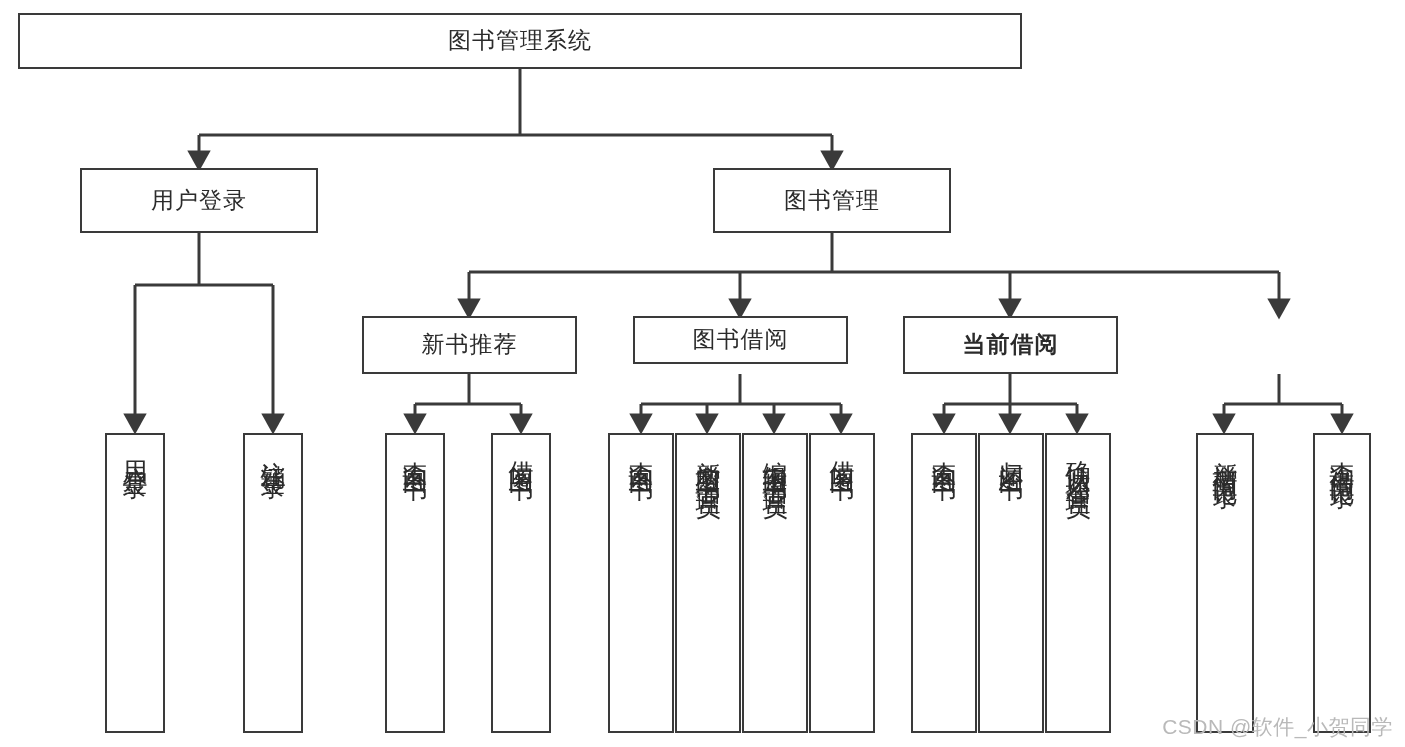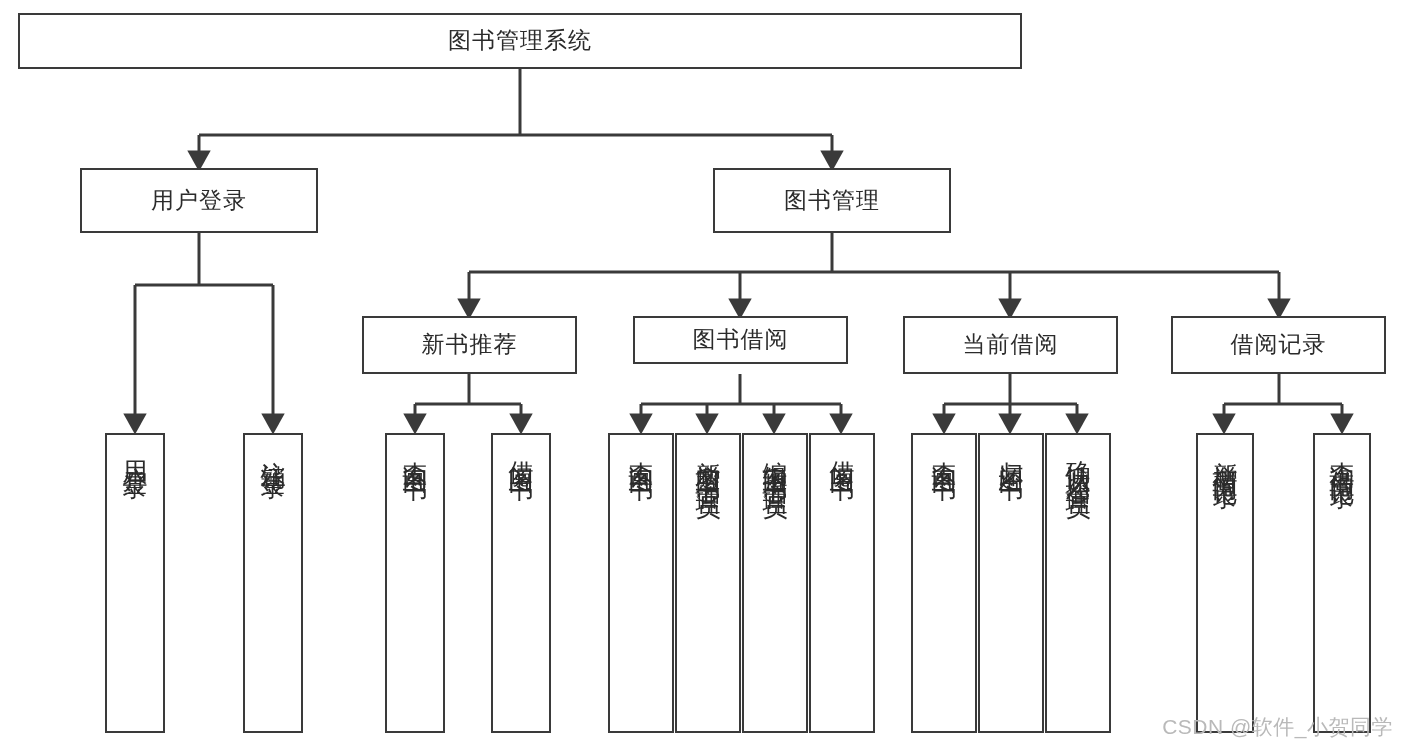--- a/index.html
+++ b/index.html
@@ -135,25 +135,22 @@
   <div class="node horizontal" style="left:713px; top:168px; width:238px; height:65px;">
     <span class="label">图书管理</span>
   </div>
 
   <div class="node horizontal" style="left:362px; top:316px; width:215px; height:58px;">
     <span class="label">新书推荐</span>
   </div>
   <div class="node horizontal" style="left:633px; top:316px; width:215px; height:48px;">
     <span class="label">图书借阅</span>
   </div>
-  <div class="node horizontal" style="left:903px; top:316px; width:215px; height:58px;">
+  <div class="node horizontal" style="left:903px; top:316px; width:215px; height:58px;font-weight:bold;">
     <span class="label">当前借阅</span>
-  </div>
-  <div class="node horizontal" style="left:1171px; top:316px; width:215px; height:58px;">
-    <span class="label">借阅记录</span>
   </div>
 
   <div class="node vertical" style="left:105px; top:433px; width:60px; height:300px;">
     <span class="label">用户登录</span>
   </div>
   <div class="node vertical" style="left:243px; top:433px; width:60px; height:300px;">
     <span class="label">注销登录</span>
   </div>
 
   <div class="node vertical" style="left:385px; top:433px; width:60px; height:300px;">

